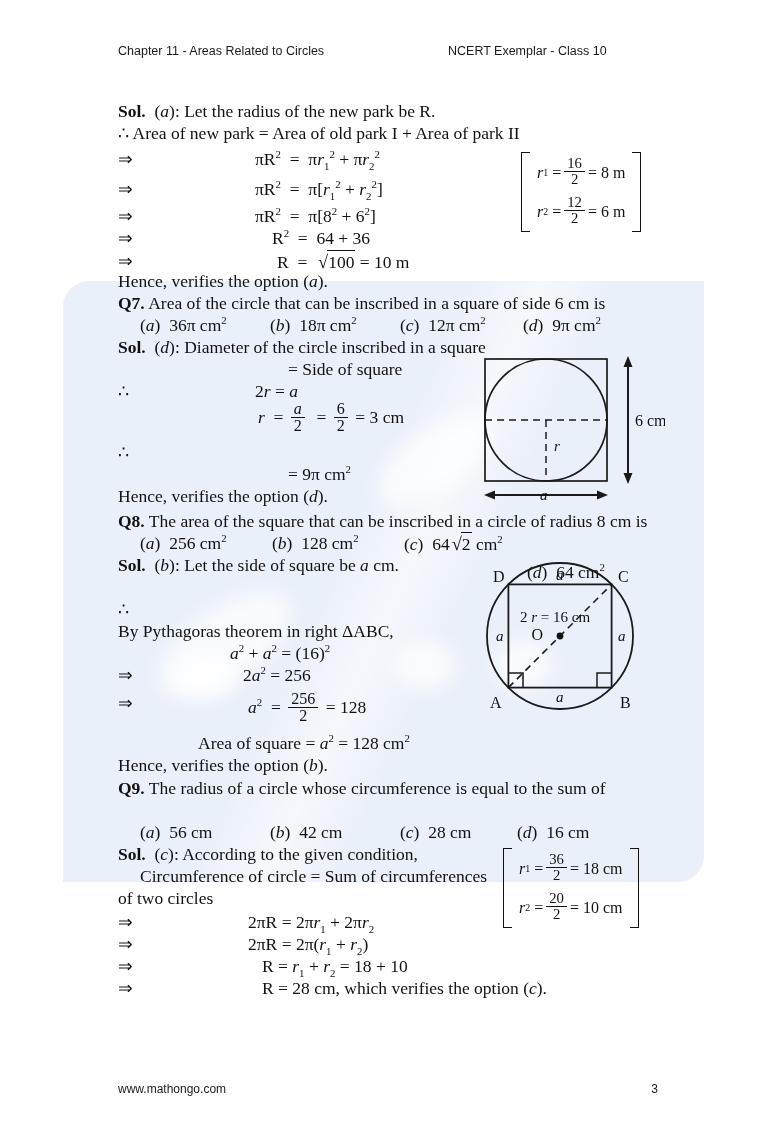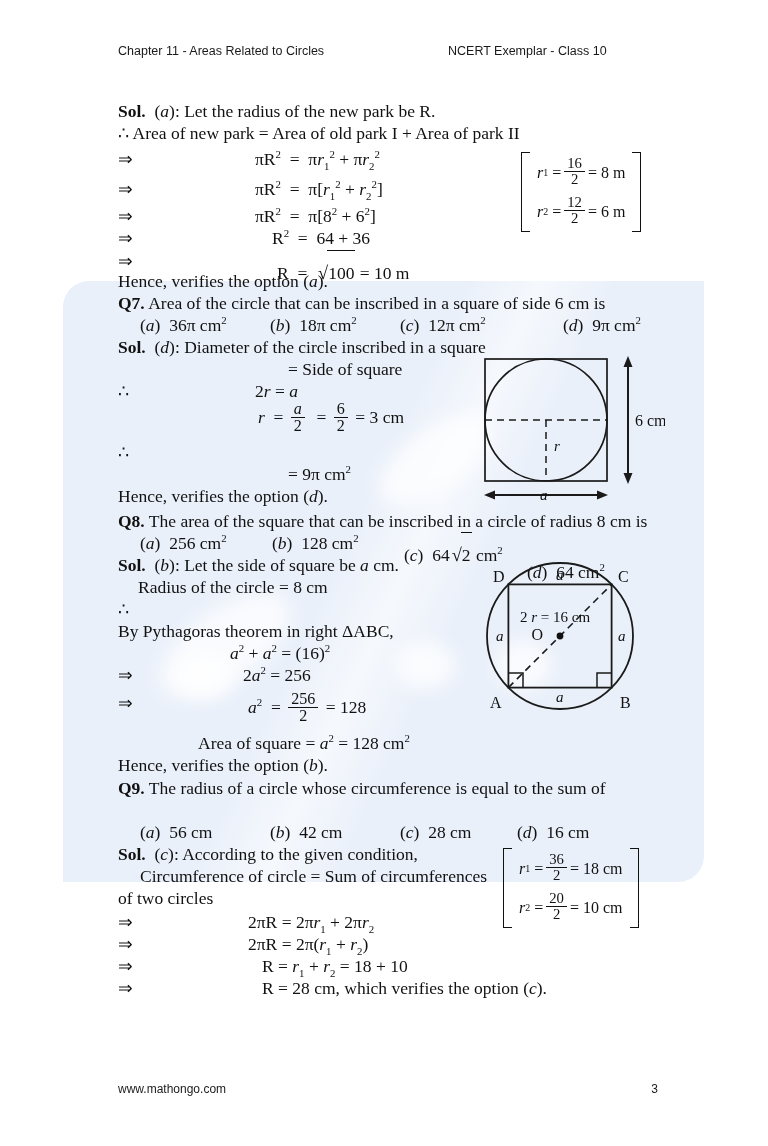--- a/index.html
+++ b/index.html
@@ -60,21 +60,21 @@
 
   
   .frac { display:inline-block; vertical-align:middle; text-align:center; line-height:1.02;
           font-size:.92em; margin:0 3px; position:relative; top:-1px; }
   .frac .num { display:block; padding:0 3px; }
   .frac .den { display:block; border-top:1.3px solid #111; padding:0 3px; }
 
   
   .sqrt { display:inline-block; position:relative; padding-left:2px; }
   .sqrt .rad { font-size:1.05em; }
-  .sqrt .bar { border-top:1.3px solid #111; display:inline-block; padding:11px 1px; margin-left:-1px; }
+  .sqrt .bar { border-top:1.3px solid #111; display:inline-block; padding:0 1px; margin-left:-1px; }
 
   
   .brk {
     position:absolute;
     display:flex; align-items:stretch;
     font-family:"Liberation Serif", serif;
     font-size:16px;
   }
   .brk .bl, .brk .br {
     width:9px; border-top:1.6px solid #111; border-bottom:1.6px solid #111;
@@ -172,21 +172,21 @@
       Hence, verifies the option (<span class="it">a</span>).
     </div>
 
     <div class="ln" style="left:118px; top:292px;">
       <span class="b">Q7.</span>
       <span>Area of the circle that can be inscribed in a square of side 6 cm is</span>
     </div>
     <div class="ln" style="left:140px; top:314px;">(<span class="it">a</span>)&nbsp; 36π cm<sup>2</sup></div>
     <div class="ln" style="left:270px; top:314px;">(<span class="it">b</span>)&nbsp; 18π cm<sup>2</sup></div>
     <div class="ln" style="left:400px; top:314px;">(<span class="it">c</span>)&nbsp; 12π cm<sup>2</sup></div>
-    <div class="ln" style="left:523px; top:314px;margin-left:40px;">(<span class="it">d</span>)&nbsp; 9π cm<sup>2</sup></div>
+    <div class="ln" style="left:523px; top:314px;">(<span class="it">d</span>)&nbsp; 9π cm<sup>2</sup></div>
 
     <div class="ln" style="left:118px; top:336px;">
       <span class="b">Sol.</span>
       <span>&nbsp;(<span class="it">d</span>): Diameter of the circle inscribed in a square</span>
     </div>
     <div class="ln" style="left:288px; top:358px;">= Side of square</div>
     <div class="ln" style="left:118px; top:380px;">∴</div>
     <div class="ln" style="left:255px; top:380px;">2<span class="it">r</span> = <span class="it">a</span></div>
 
     <div class="ln" style="left:258px; top:402px;">
@@ -229,21 +229,20 @@
     </div>
     <div class="ln" style="left:140px; top:532px;">(<span class="it">a</span>)&nbsp; 256 cm<sup>2</sup></div>
     <div class="ln" style="left:272px; top:532px;">(<span class="it">b</span>)&nbsp; 128 cm<sup>2</sup></div>
     <div class="ln" style="left:404px; top:532px;">(<span class="it">c</span>)&nbsp; 64<span class="sqrt"><span class="rad">√</span><span class="bar">2</span></span> cm<sup>2</sup></div>
     <div class="ln" style="left:527px; top:532px;margin-top:29px;">(<span class="it">d</span>)&nbsp; 64 cm<sup>2</sup></div>
 
     <div class="ln" style="left:118px; top:554px;">
       <span class="b">Sol.</span>
       <span>&nbsp;(<span class="it">b</span>): Let the side of square be <span class="it">a</span> cm.</span>
     </div>
-    <div class="ln" style="left:138px; top:576px;">Radius of the circle = 8 cm</div>
     <div class="ln" style="left:118px; top:598px;">∴</div>
     <div class="ln" style="left:118px; top:620px;">By Pythagoras theorem in right ΔABC,</div>
 
     <div class="ln" style="left:230px; top:642px;">
       <span class="it">a</span><sup>2</sup> + <span class="it">a</span><sup>2</sup> = (16)<sup>2</sup>
     </div>
     <div class="ln" style="left:118px; top:664px;">⇒</div>
     <div class="ln" style="left:243px; top:664px;">
       2<span class="it">a</span><sup>2</sup> = 256
     </div>

